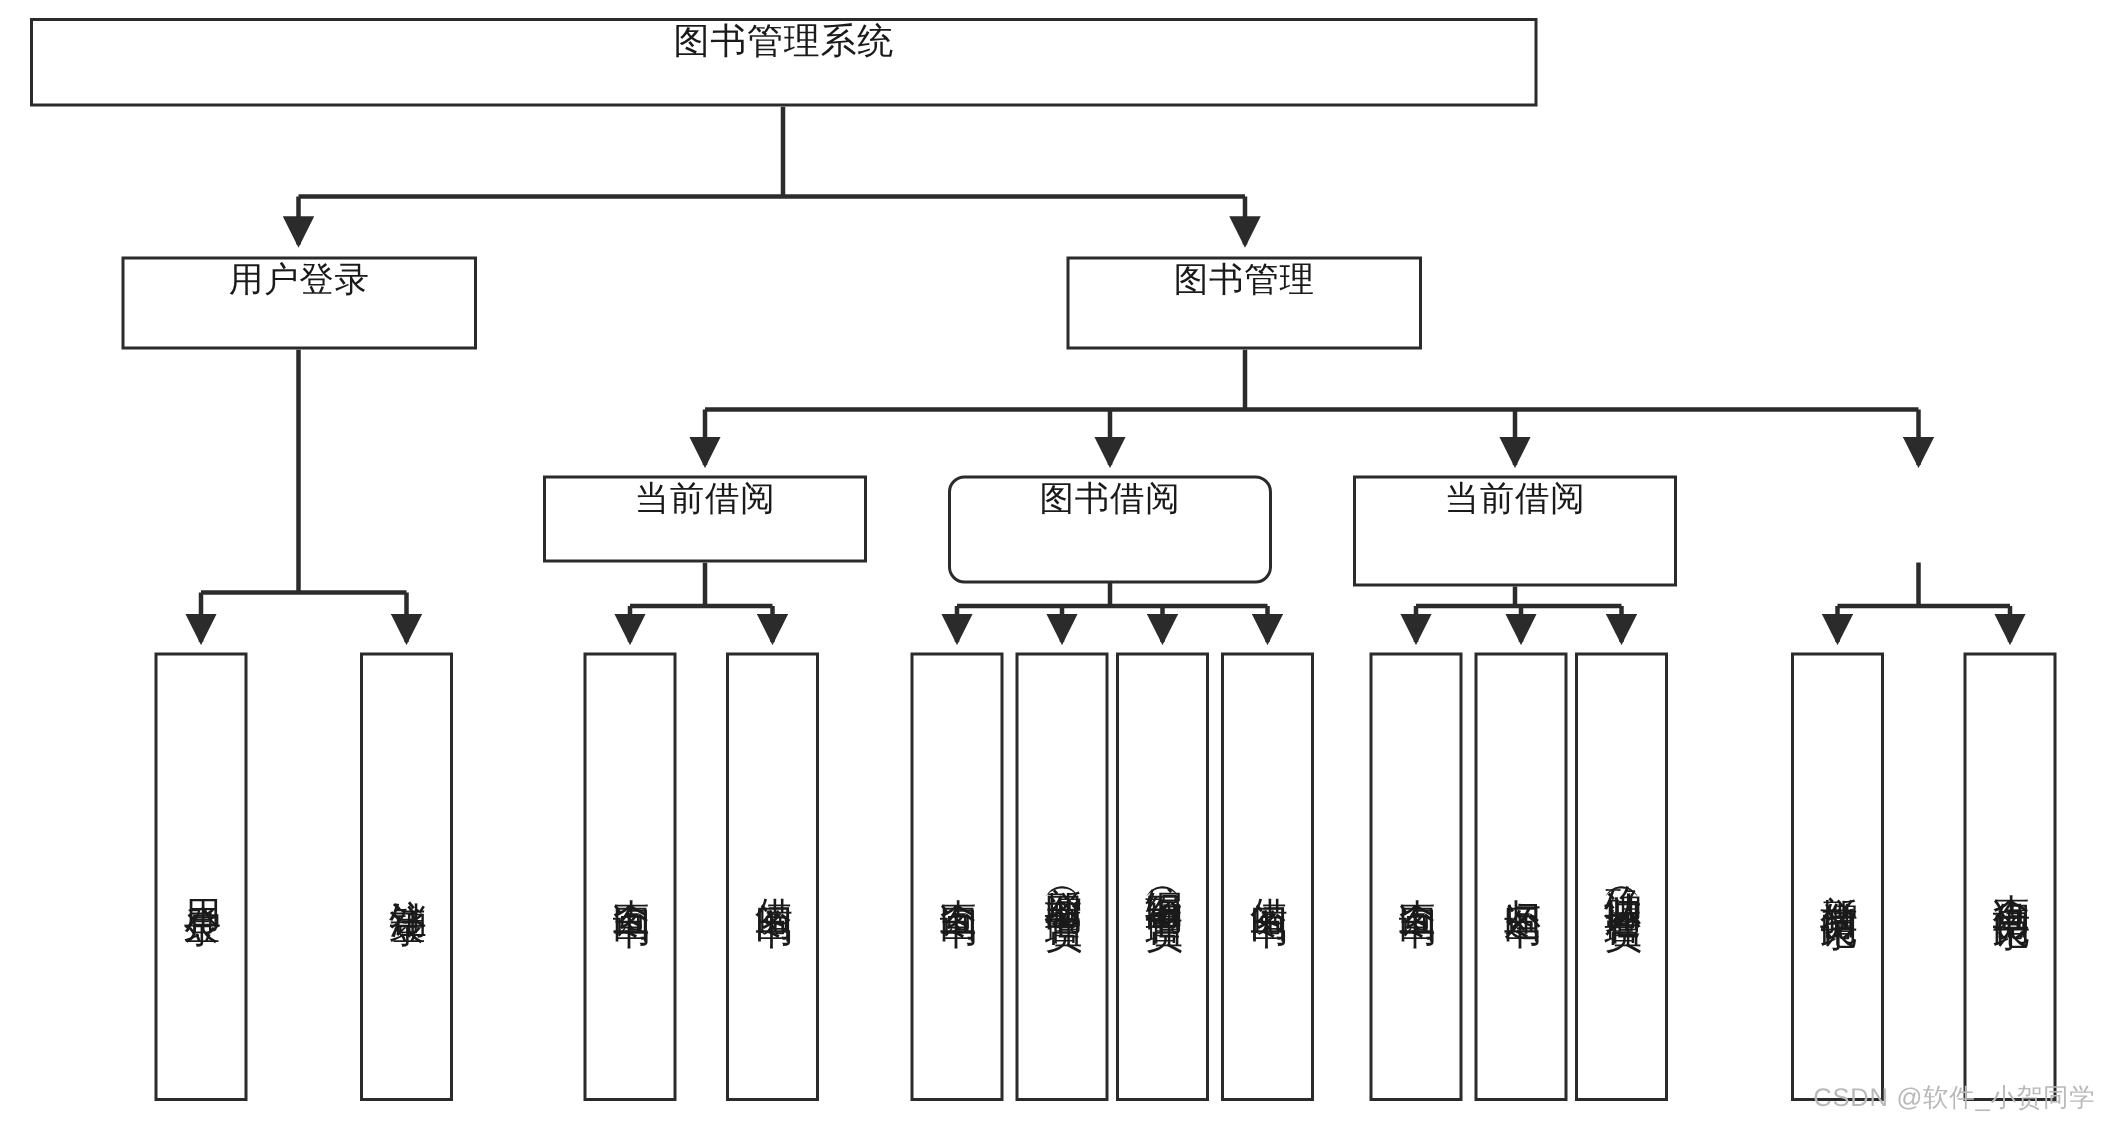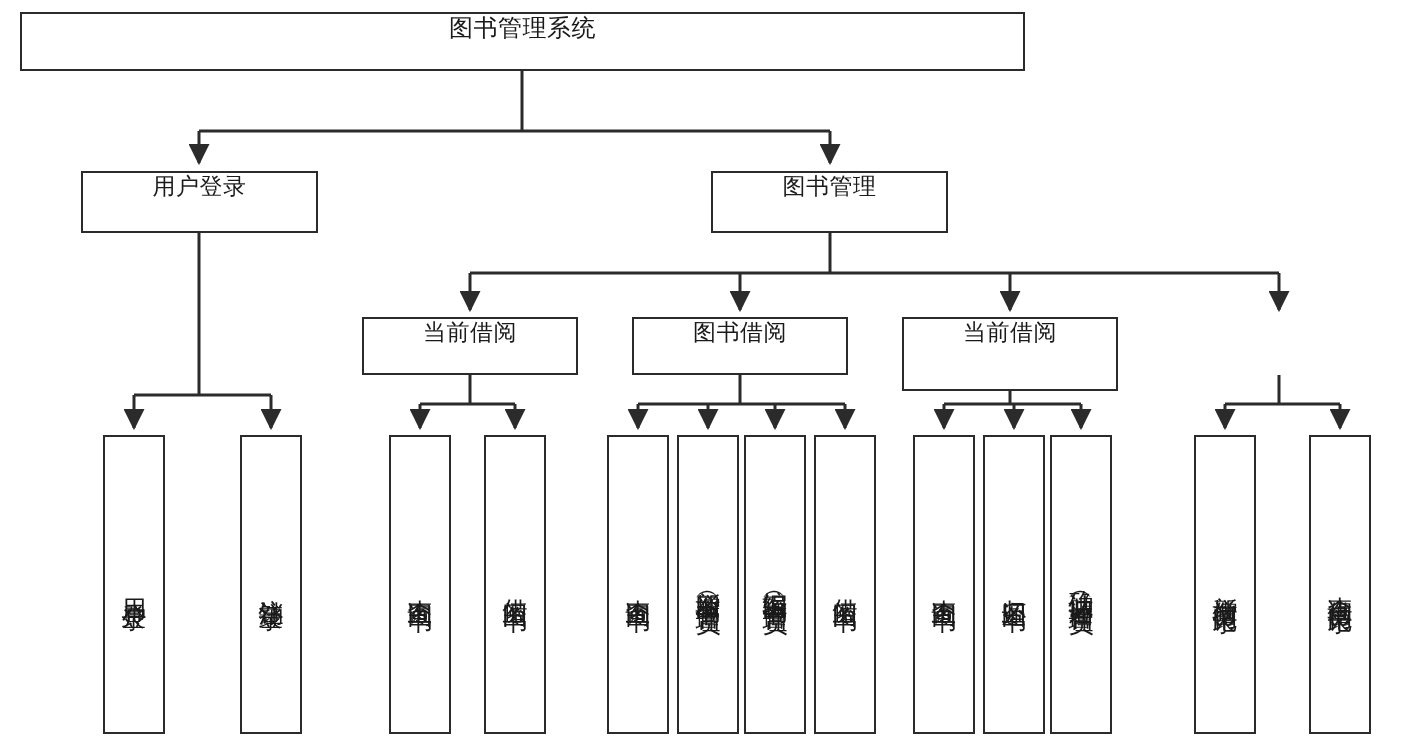--- a/index.html
+++ b/index.html
@@ -136,21 +136,21 @@
   </div>
 
   <div class="node horiz" style="left:711px; top:171px; width:237px; height:62px;">
     <span class="label">图书管理</span>
   </div>
 
   <div class="node horiz" style="left:362px; top:317px; width:216px; height:58px;">
     <span class="label">当前借阅</span>
   </div>
 
-  <div class="node horiz" style="left:632px; top:317px; width:216px; height:58px;">
+  <div class="node horiz" style="left:632px; top:317px; width:216px; height:72px;border-radius:11px;">
     <span class="label">图书借阅</span>
   </div>
 
   <div class="node horiz" style="left:902px; top:317px; width:216px; height:74px;">
     <span class="label">当前借阅</span>
   </div>
 
 
   <div class="node vert" style="left:103px; top:435px; width:62px; height:299px;">
     <span class="label">用户登录</span>
@@ -197,14 +197,15 @@
   </div>
 
   <div class="node vert" style="left:1194px; top:435px; width:62px; height:299px;">
     <span class="label">新增借阅记录</span>
   </div>
 
   <div class="node vert" style="left:1309px; top:435px; width:62px; height:299px;">
     <span class="label">查询借阅记录</span>
   </div>
 
+  <div class="watermark">CSDN @软件_小贺同学</div>
 
 </div>
 
 </body></html>

